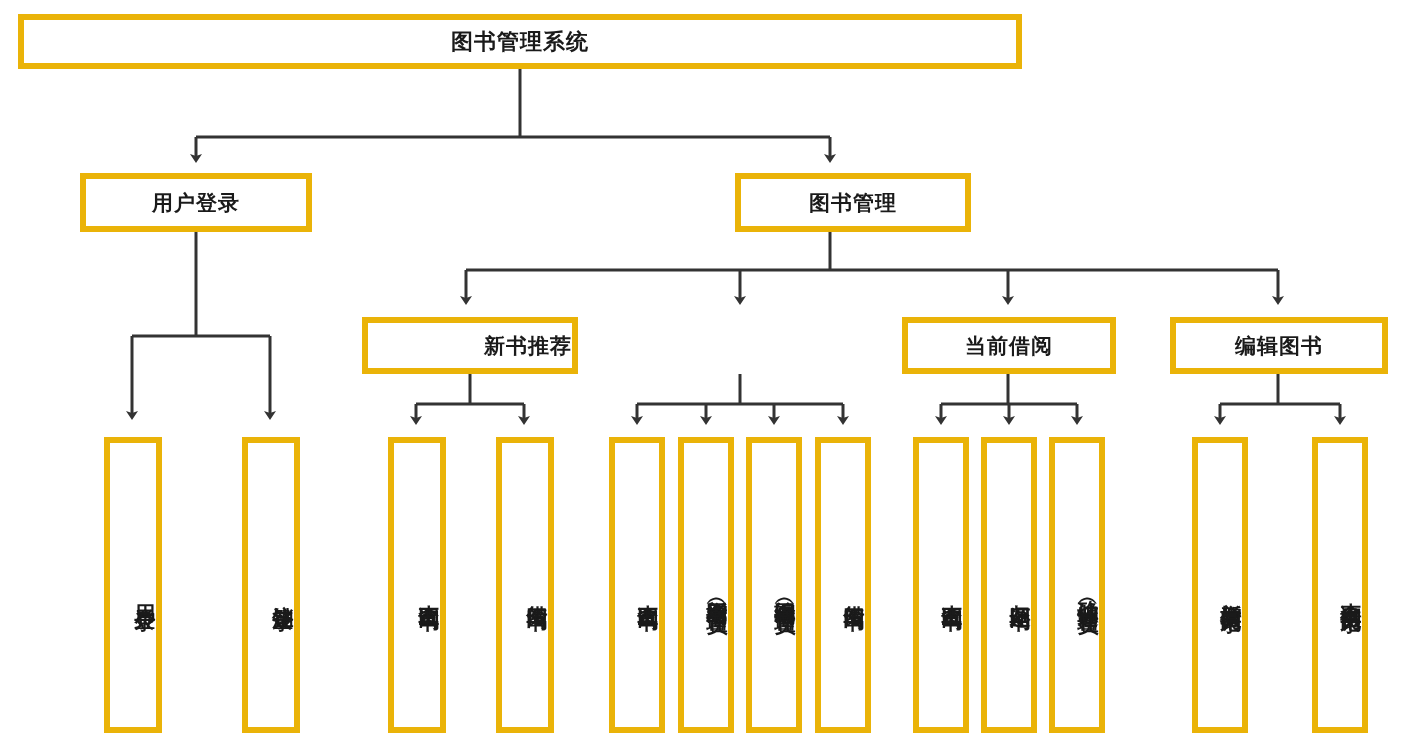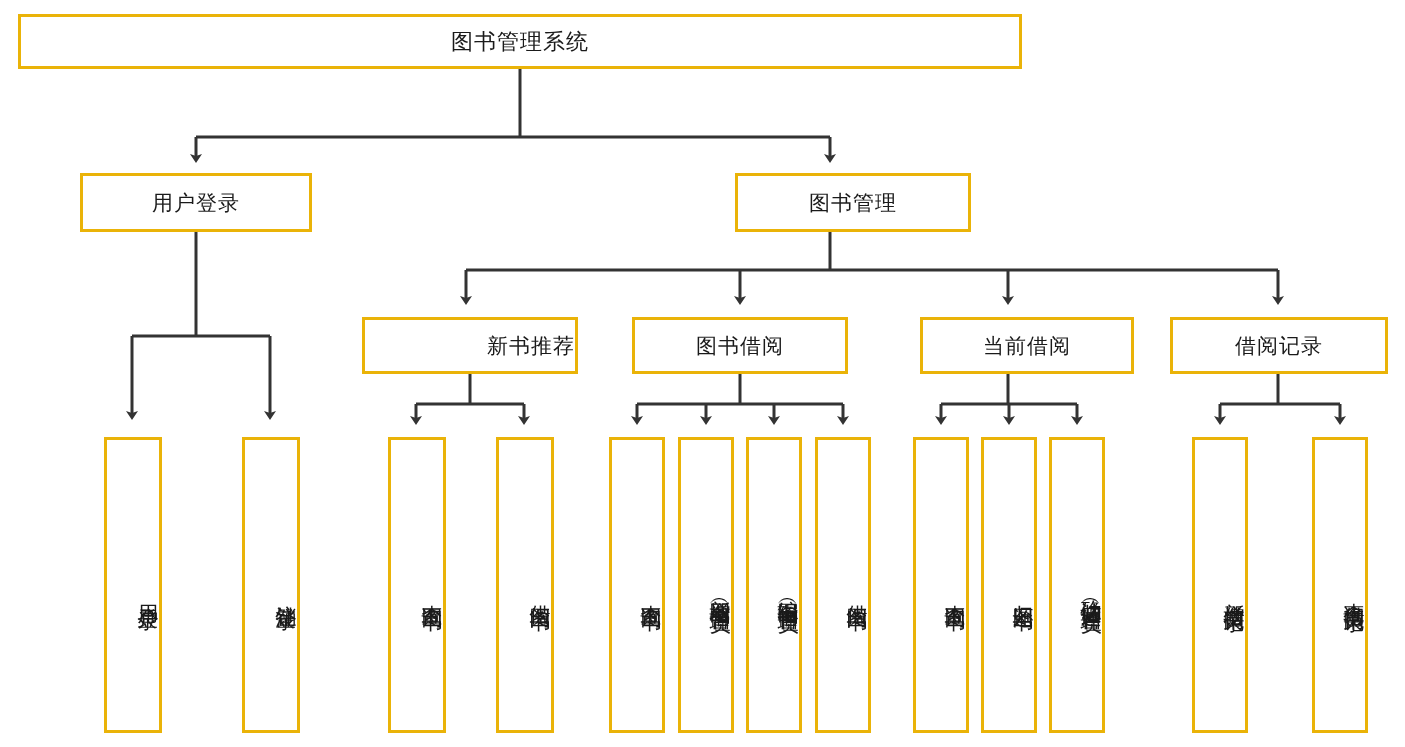--- a/index.html
+++ b/index.html
@@ -23,26 +23,27 @@
     left: 0;
     top: 0;
     width: 1405px;
     height: 747px;
     pointer-events: none;
   }
   .node {
     position: absolute;
     box-sizing: border-box;
     background: #ffffff;
-    border: 3px solid #eab308;
+    border: 6px solid #eab308;
     display: flex;
     align-items: center;
     justify-content: center;
     color: #1a1a1a;
     text-align: center;
+    font-weight: bold;
   }
   .node.horizontal {
     font-size: 21px;
     letter-spacing: 1px;
   }
   .node.vertical {
     writing-mode: vertical-rl;
     text-orientation: upright;
     font-size: 21px;
     letter-spacing: 2px;
@@ -131,30 +132,27 @@
   </div>
 
   <div class="node horizontal" style="left:712px; top:173px; width:236px; height:59px;margin-left:23px;">
     <span class="label">图书管理</span>
   </div>
 
   <div class="node horizontal" style="left:362px; top:317px; width:216px; height:57px;justify-content:flex-end;">
     <span class="label">新书推荐</span>
   </div>
 
-  <div class="node horizontal" style="left:632px; top:317px; width:216px; height:57px;">
-    <span class="label">图书借阅</span>
-  </div>
-
-  <div class="node horizontal" style="left:902px; top:317px; width:214px; height:57px;margin-left:18px;">
+
+  <div class="node horizontal" style="left:902px; top:317px; width:214px; height:57px;">
     <span class="label">当前借阅</span>
   </div>
 
   <div class="node horizontal" style="left:1170px; top:317px; width:218px; height:57px;">
-    <span class="label">借阅记录</span>
+    <span class="label">编辑图书</span>
   </div>
 
   <div class="node vertical" style="left:104px; top:437px; width:58px; height:296px;">
     <span class="label">用户登录</span>
   </div>
 
   <div class="node vertical" style="left:242px; top:437px; width:58px; height:296px;">
     <span class="label">注销登录</span>
   </div>
 

